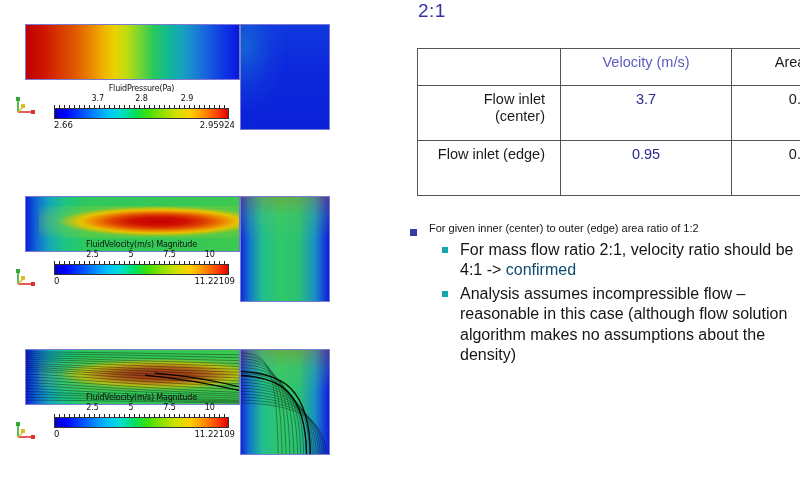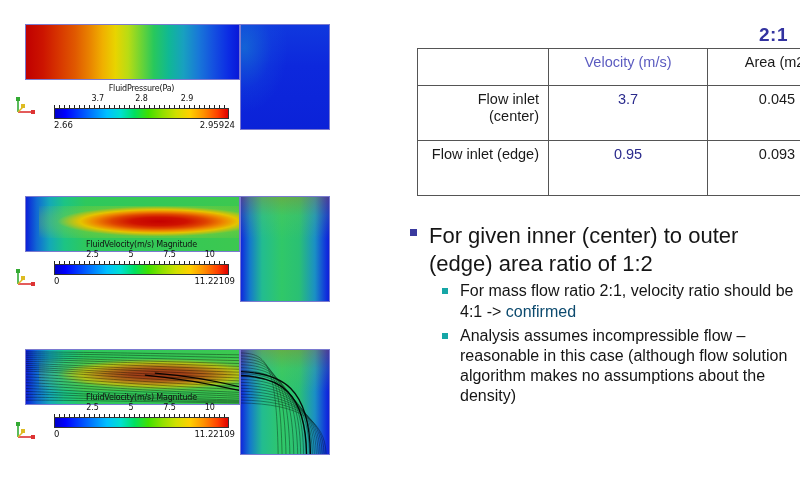--- a/index.html
+++ b/index.html
@@ -151,39 +151,39 @@
 
   
   .axis-triad { position: absolute; width: 22px; height: 20px; }
   #triad-pressure   { left: 14px; top: 96px; }
   #triad-velocity   { left: 14px; top: 268px; }
   #triad-streamline { left: 14px; top: 421px; }
 
   
   #slide-title {
     position: absolute;
-    left: 418px; top: 24px;
+    left: 418px; top: 0;
     width: 370px;
-    text-align: right;
+    text-align: left;
     font-size: 19px;
-    font-weight: bold;
+    font-weight: normal;
     color: #3333a0;
     letter-spacing: 0.5px;
   }
 
   #results-table {
     position: absolute;
     left: 417px; top: 48px;
     width: 372px;
     border-collapse: collapse;
     table-layout: fixed;
   }
   #results-table td, #results-table th {
     border: 1px solid #555;
-    padding: 5px 9px;
+    padding: 5px 15px;
     font-size: 14.5px;
     font-weight: normal;
     vertical-align: top;
     line-height: 1.18;
     height: 26px;
   }
   #results-table thead th { text-align: center; }
   #results-table .col-label    { width: 112px; text-align: right; }
   #results-table .col-velocity { width: 140px; text-align: center; }
   #results-table .col-area     { width: 120px; text-align: center; }
@@ -211,21 +211,21 @@
   .bullet-marker {
     flex: 0 0 auto;
     width: 7px; height: 7px;
     margin-top: 7px;
     margin-right: 12px;
   }
   .bullet-level-1 .bullet-marker { background: #3a3a9e; }
   .bullet-level-2 .bullet-marker { background: #16a6a6; width: 6px; height: 6px; margin-top: 7px; }
 
   .bullet-text {
-    font-size: 22px;
+    font-size: 11px;
     line-height: 1.26;
     color: #151515;
   }
   .bullet-level-2 .bullet-text { font-size: 16px; }
   .highlight-confirmed { color: #0c4a6e; }
 </style>
 </head>
 <body>
 
 <div class="figure" id="figure-pressure">

